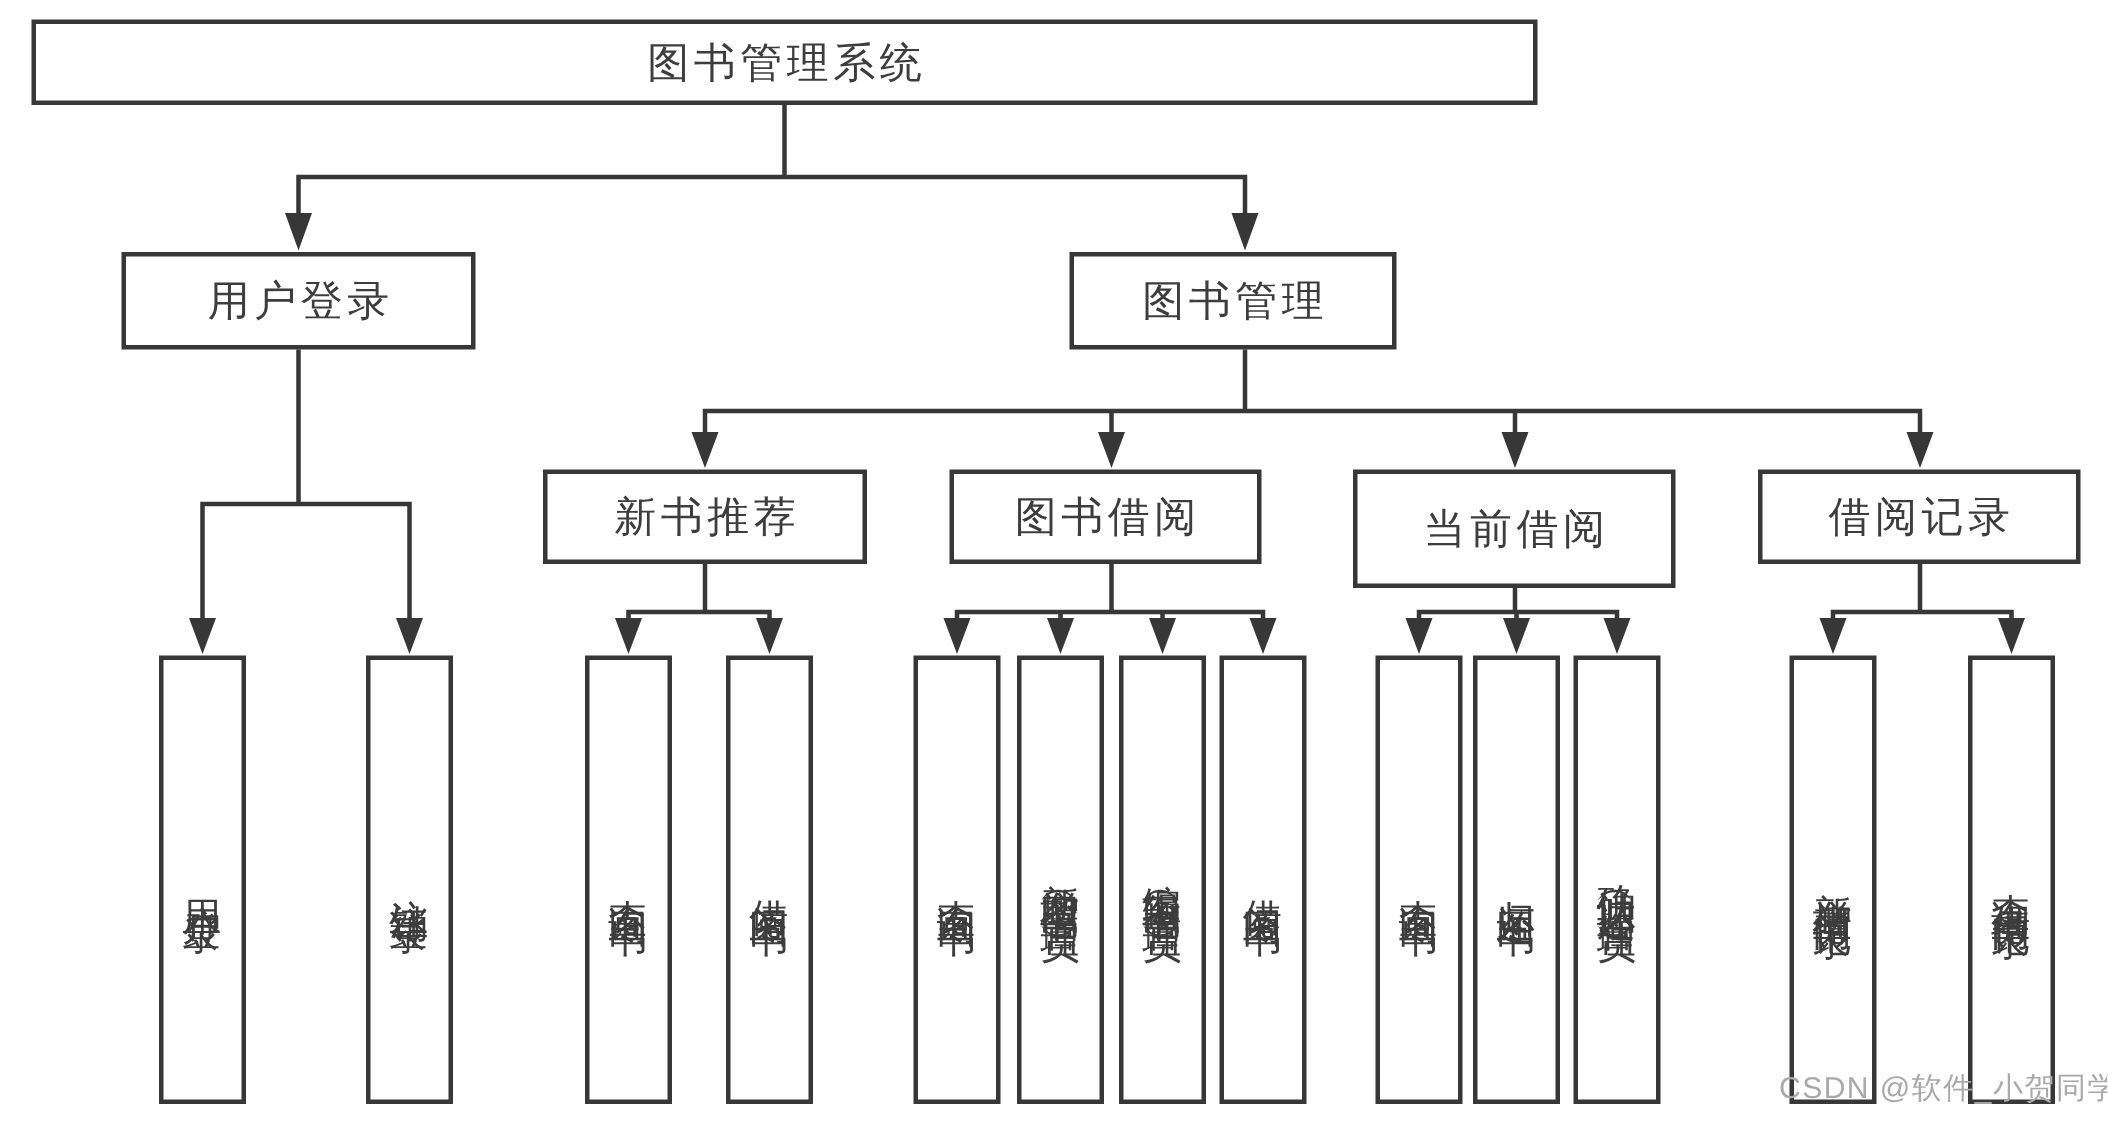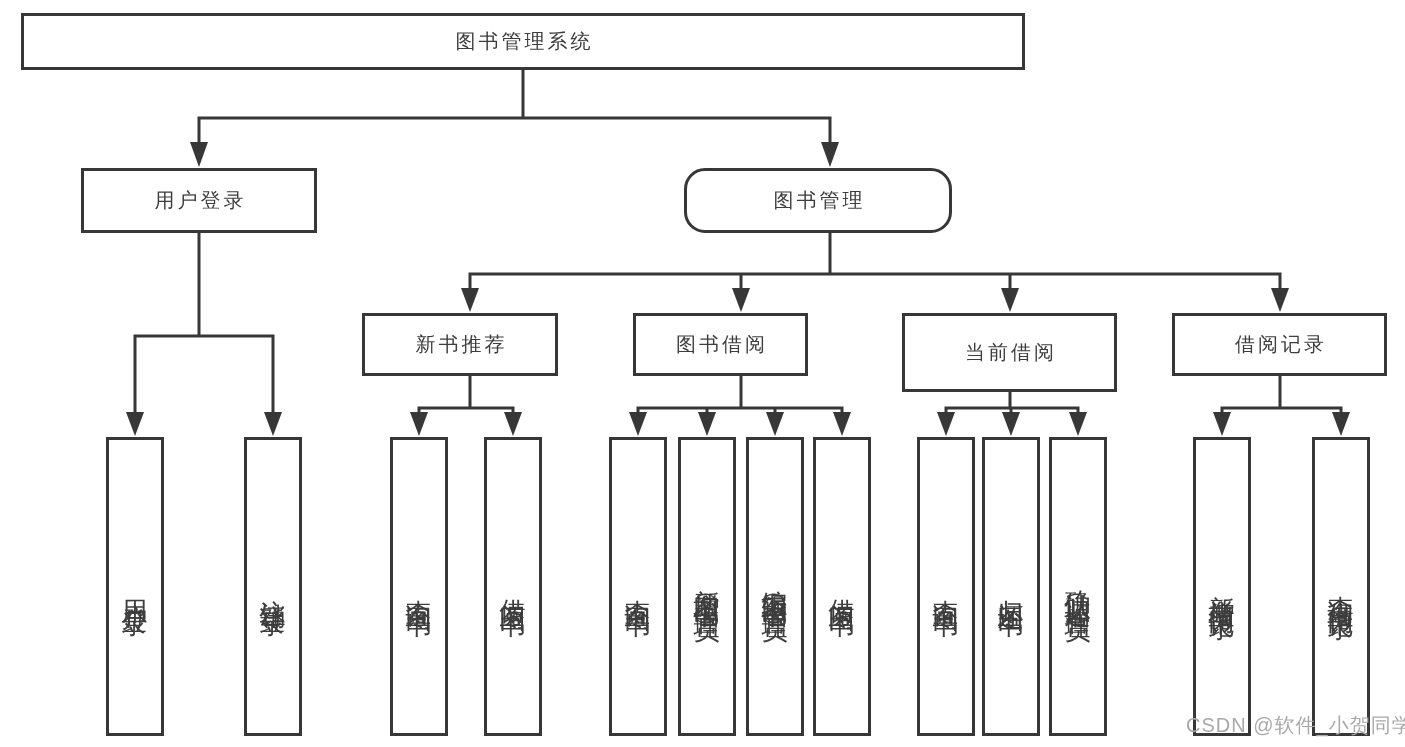--- a/index.html
+++ b/index.html
@@ -16,21 +16,21 @@
     position: absolute;
     box-sizing: border-box;
     background: #ffffff;
     border: 3px solid #373737;
     display: flex;
     align-items: center;
     justify-content: center;
     color: #3d3d3d;
   }
   .hbox span {
-    font-size: 20px;
+    font-size: 28px;
     letter-spacing: 3px;
     white-space: nowrap;
     text-indent: 3px; 
   }
   .vbox .vtext {
     writing-mode: vertical-rl;
     font-size: 26px;
     line-height: 1;
     letter-spacing: 4px;
     white-space: nowrap;
@@ -93,28 +93,28 @@
     </g>
   </svg>
 
   <div class="box hbox" style="left:21px; top:13px; width:1004px; height:57px;">
     <span>图书管理系统</span>
   </div>
 
   <div class="box hbox" style="left:81px; top:168px; width:236px; height:65px;">
     <span>用户登录</span>
   </div>
-  <div class="box hbox" style="left:684px; top:168px; width:268px; height:65px;border-radius:21px;">
+  <div class="box hbox" style="left:713px; top:168px; width:218px; height:65px;">
     <span>图书管理</span>
   </div>
 
-  <div class="box hbox" style="left:362px; top:313px; width:196px; height:63px;">
+  <div class="box hbox" style="left:362px; top:313px; width:216px; height:63px;">
     <span>新书推荐</span>
   </div>
-  <div class="box hbox" style="left:633px; top:313px; width:175px; height:63px;">
+  <div class="box hbox" style="left:633px; top:313px; width:208px; height:63px;">
     <span>图书借阅</span>
   </div>
   <div class="box hbox" style="left:902px; top:313px; width:215px; height:79px;">
     <span>当前借阅</span>
   </div>
   <div class="box hbox" style="left:1172px; top:313px; width:215px; height:63px;text-align:center;">
     <span>借阅记录</span>
   </div>
 
   <div class="box vbox" style="left:106px; top:437px; width:58px; height:299px;">

